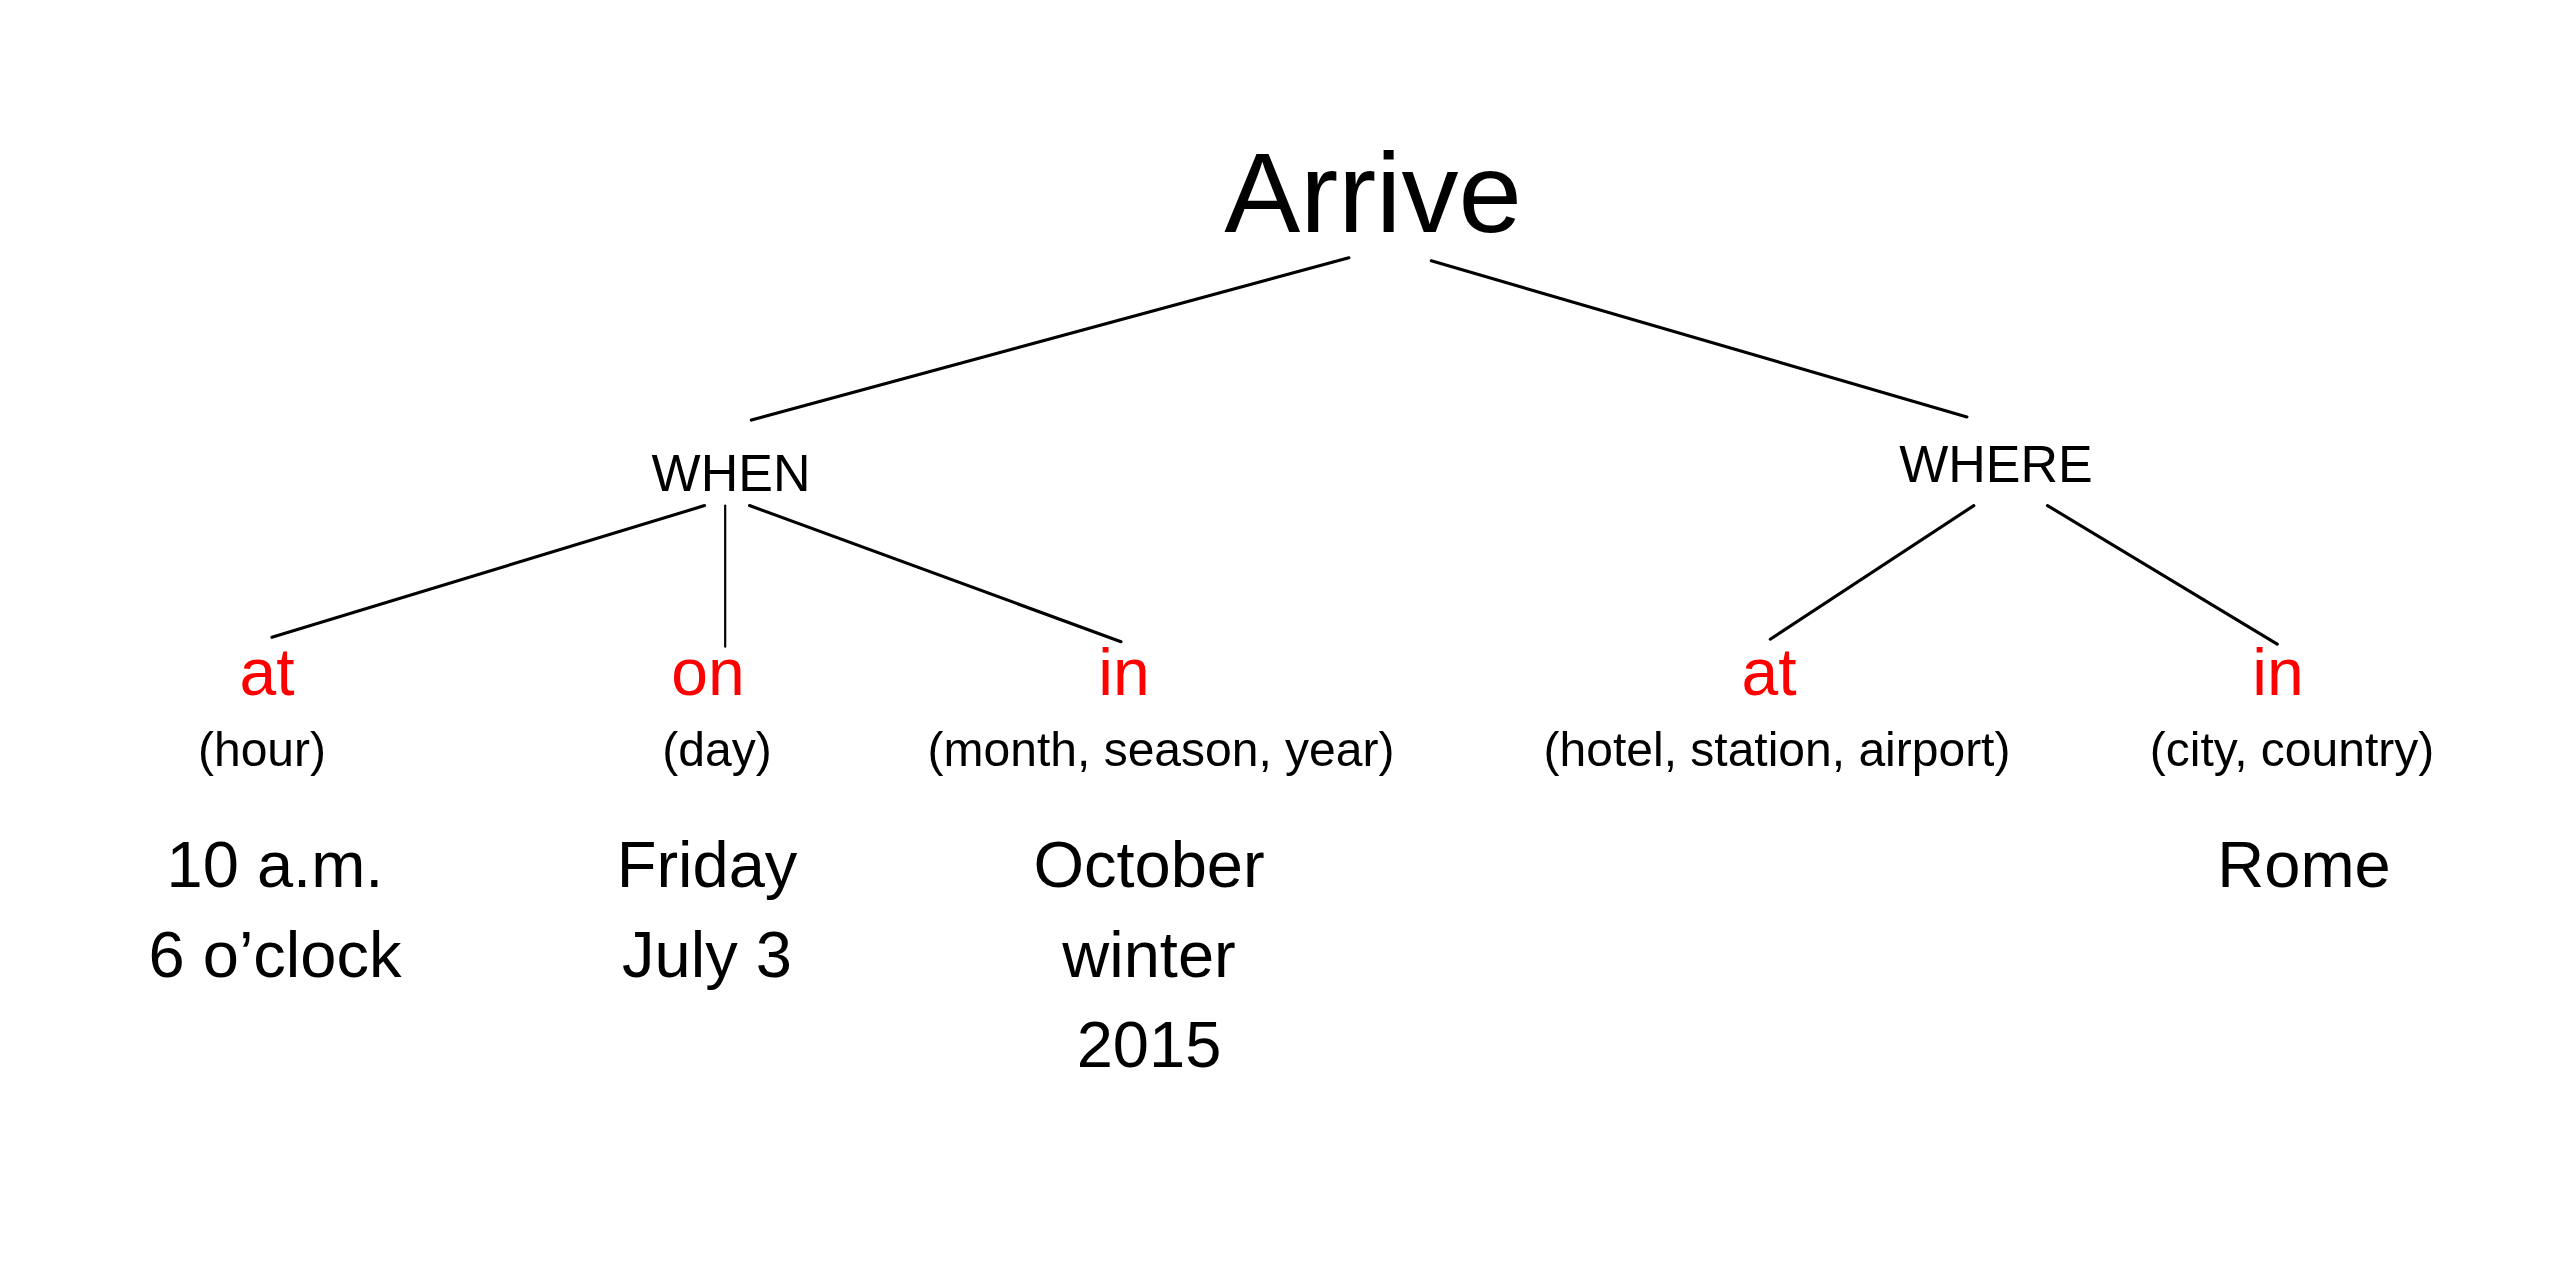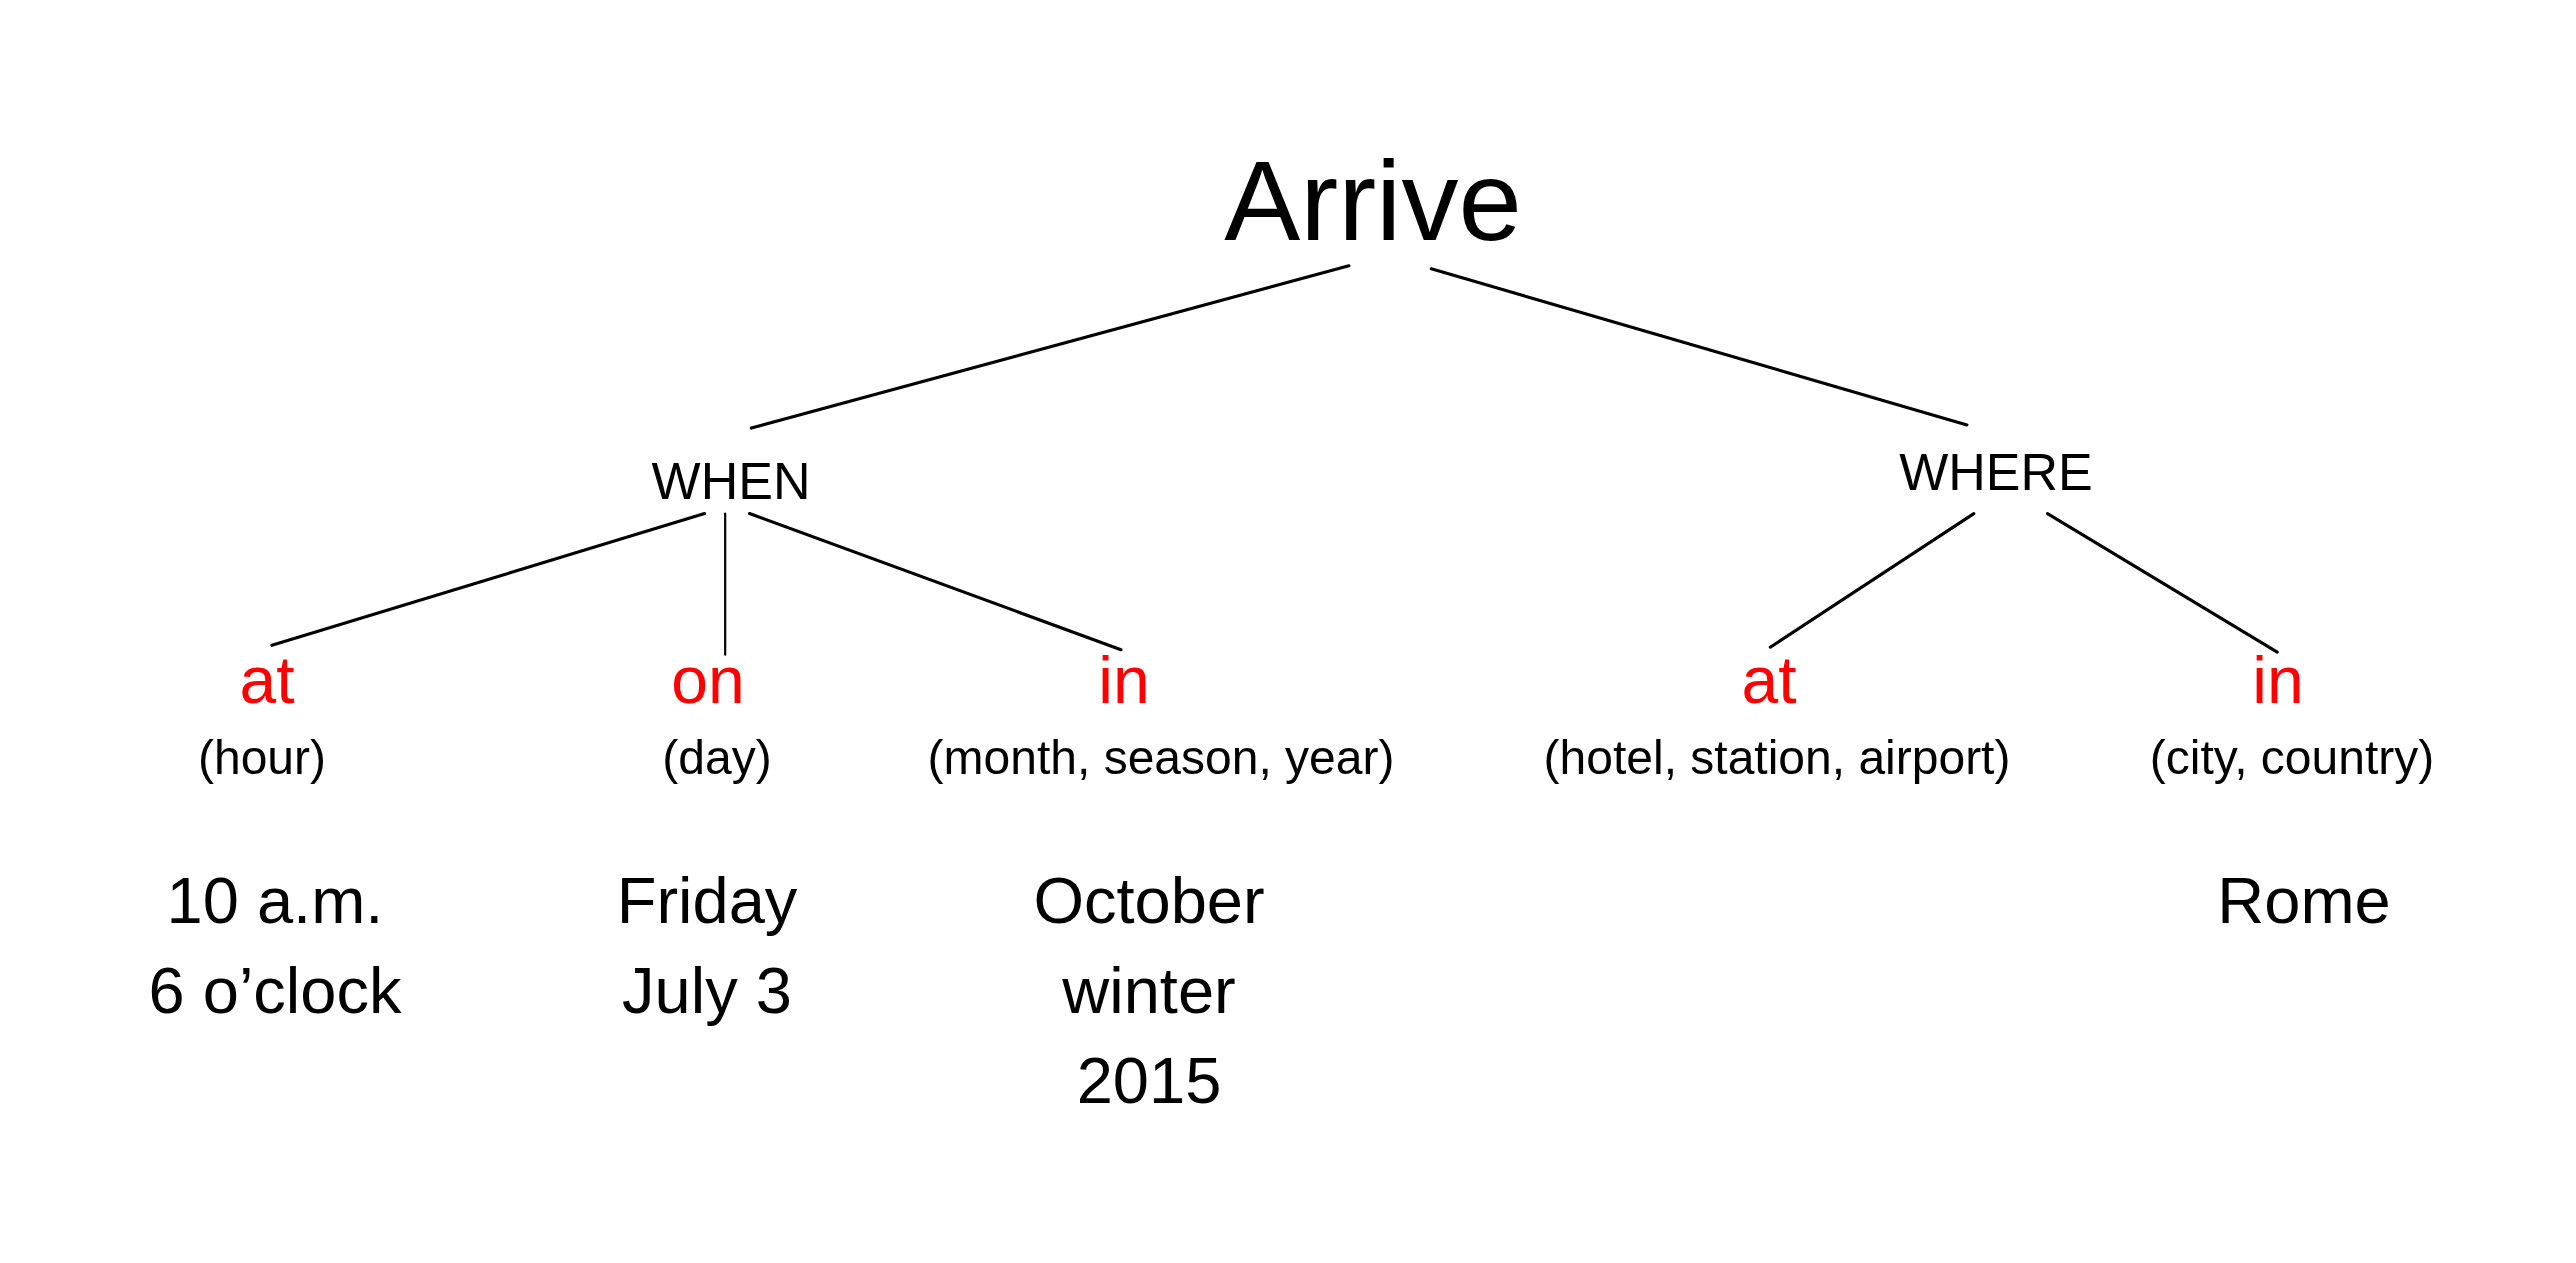--- a/index.html
+++ b/index.html
@@ -1,27 +1,27 @@
 <!DOCTYPE html>
 <html style="font-size:10px"><head>
 <meta charset="utf-8">
 <style>
   html, body { margin: 0; padding: 0; background: #ffffff; }
   body { width: 2576px; height: 1263px; position: relative; overflow: hidden;
          font-family: "Liberation Sans", sans-serif; color: #000000; }
-  #canvas { position: absolute; left: 0; top: 16px; width: 2576px; height: 912px; }
+  #canvas { position: absolute; left: 0; top: 8px; width: 2576px; height: 912px; }
   svg.edges { position: absolute; left: 0; top: 0; }
   .label { position: absolute; white-space: nowrap; text-align: center;
            transform: translateX(-50%); line-height: 1; }
   .root { font-size: 114px; }
   .category { font-size: 52px; }
   .prep { font-size: 66px; color: #ff0000; }
   .hint { font-size: 48px; }
   .examples { position: absolute; transform: translateX(-50%); text-align: center;
-              font-size: 65px; line-height: 90px; white-space: nowrap; margin-top: 28px; }
+              font-size: 65px; line-height: 90px; white-space: nowrap; }
   .examples div { display: block; }
 </style>
 </head>
 <body>
 
 <div id="canvas">
   <svg class="edges" width="2576" height="1263" viewBox="0 0 4125 2023">
     <line x1="2160" y1="400" x2="1203" y2="660" stroke="#000" stroke-width="5" stroke-linecap="round"></line>
     <line x1="2292" y1="405" x2="3150" y2="655" stroke="#000" stroke-width="5" stroke-linecap="round"></line>
     <line x1="1128" y1="797" x2="435" y2="1008" stroke="#000" stroke-width="5" stroke-linecap="round"></line>

